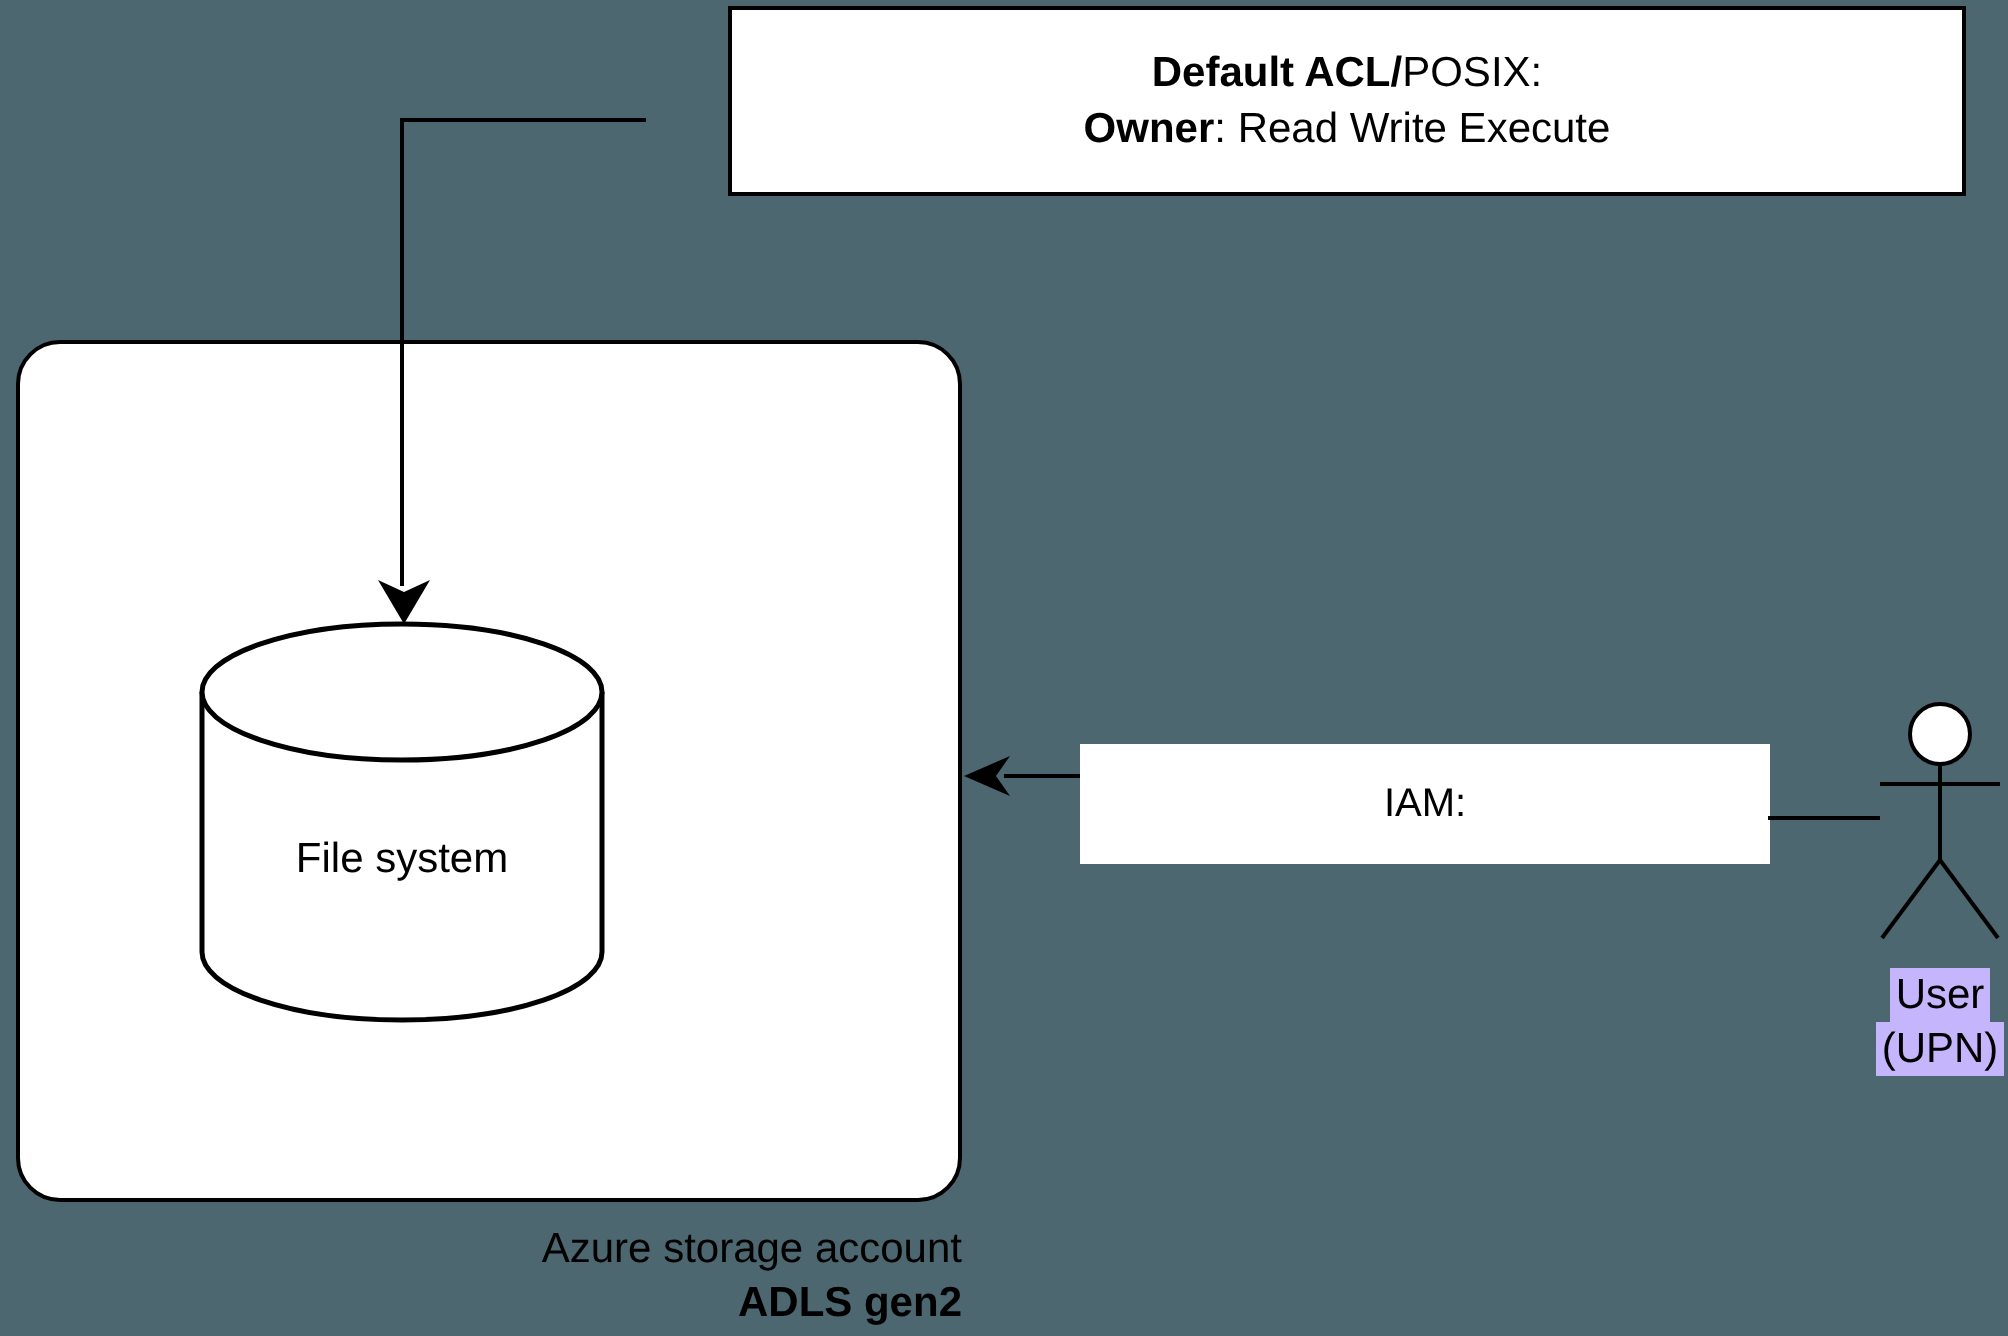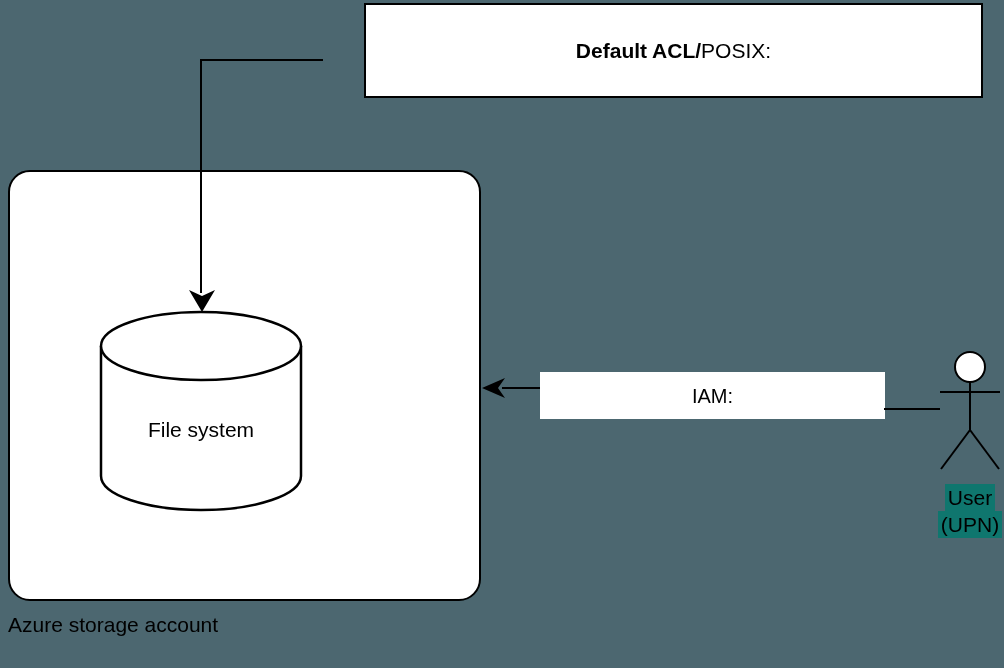--- a/index.html
+++ b/index.html
@@ -25,21 +25,21 @@
     width: 473px; height: 431px;
     box-sizing: border-box;
     background: #fff;
     border: 2px solid #000;
     border-radius: 22px;
   }
   .caption {
     position: absolute;
     left: 8px; top: 611px;
     width: 473px;
-    text-align: left;
+    text-align: right;
     font-size: 21px;
     line-height: 27px;
   }
   .acl-box {
     position: absolute;
     left: 321px; top: 3px;
     width: 619px; height: 95px;
     box-sizing: border-box;
     background: #fff;
     border: 2px solid #000;
@@ -56,56 +56,58 @@
     position: absolute;
     left: 99px; top: 416px;
     width: 204px;
     text-align: center;
     font-size: 21px;
     line-height: 27px;
   }
   .iam-box {
     position: absolute;
     left: 540px; top: 372px;
-    width: 345px; height: 47px;
+    width: 345px; height: 60px;
     background: #fff;
     display: flex;
     flex-direction: column;
     justify-content: center;
     text-align: center;
     font-size: 20px;
     line-height: 26px;
   }
   .user-label {
     position: absolute;
     left: 920px; top: 484px;
     width: 100px;
     text-align: center;
     font-size: 21px;
     line-height: 27px;
   }
   .user-label .chip {
-    background: #0f766e;
+    background: #c4b5fd;
     display: inline-block;
     padding: 0 3px;
   }
 </style>
 </head>
 <body>
 
 <div class="canvas" style="background: rgb(76, 103, 112);">
 
   <div class="storage-box"></div>
 
   <div class="caption">
     <div>Azure storage account</div>
+    <div class="b">ADLS gen2</div>
   </div>
 
   <div class="acl-box">
     <div><span class="b">Default ACL/</span><span>POSIX:</span></div>
+    <div><span class="b">Owner</span><span>: Read Write Execute</span></div>
   </div>
 
   <div class="line h" style="left:200px; top:59px; width:123px;"></div>
   <div class="line v" style="left:200px; top:59px; height:234px;"></div>
 
   <svg class="abs" style="left:99px; top:310px;" width="204" height="202" viewBox="0 0 204 202">
     <path d="M 2 36 L 2 166 A 100 34 0 0 0 202 166 L 202 36" fill="#fff" stroke="#000" stroke-width="2.5"></path>
     <ellipse cx="102" cy="36" rx="100" ry="34" fill="#fff" stroke="#000" stroke-width="2.5"></ellipse>
   </svg>
   <div class="cyl-label">

